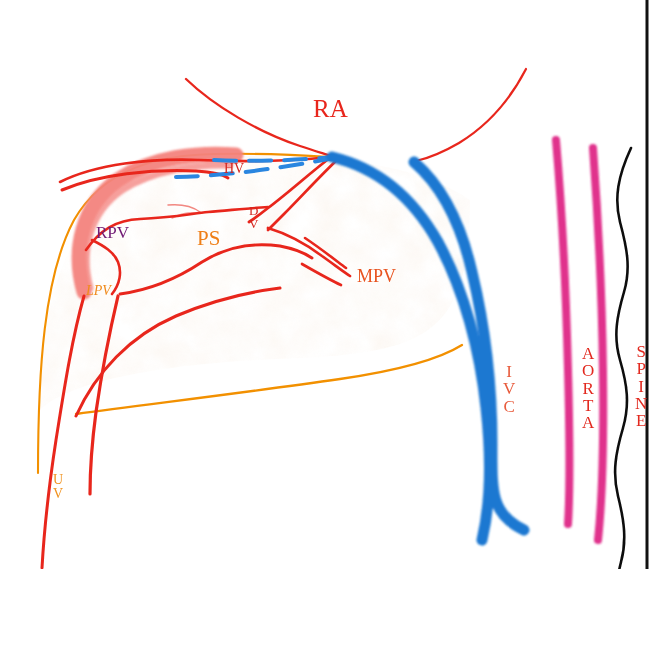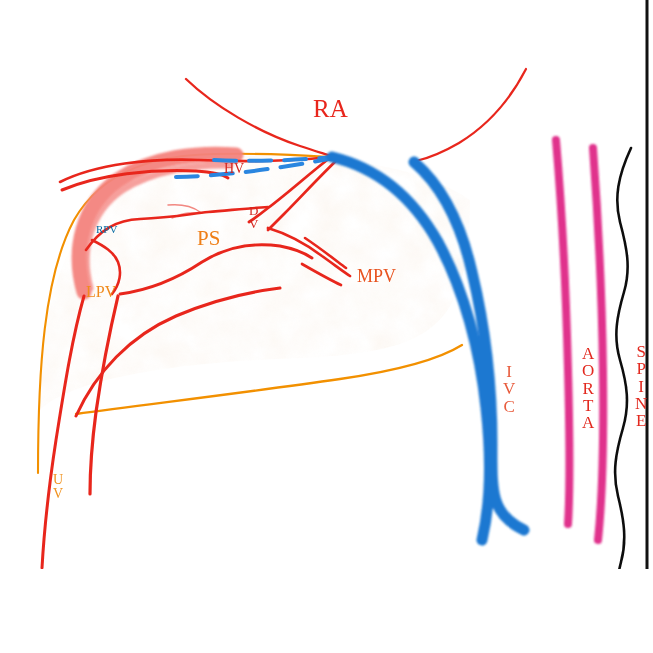--- a/index.html
+++ b/index.html
@@ -150,23 +150,23 @@
     <line x1="0" y1="630" x2="653" y2="630" stroke="#111111" stroke-width="4"></line>
   </svg>
 
   <div id="labelLayer">
       <div class="lbl" style="left: 313px; top: 96px; color: rgb(232, 38, 28); font-size: 25px;">RA</div>
       <div class="lbl" style="left: 224px; top: 162px; color: rgb(211, 38, 31); font-size: 14px;">HV</div>
       <div class="lbl-vert" style="left: 249px; top: 204px; color: rgb(211, 38, 31); font-size: 13px;">
         <span>D</span>
         <span>V</span>
       </div>
-      <div class="lbl" style="left: 96px; top: 224px; color: #0369a1; font-size: 11px;">RPV</div>
+      <div class="lbl" style="left: 96px; top: 224px; color: #701a75; font-size: 17px;">RPV</div>
       <div class="lbl" style="left: 197px; top: 228px; color: rgb(239, 127, 23); font-size: 21px;">PS</div>
-      <div class="lbl" style="left: 86px; top: 284px; color: rgb(240, 138, 27); font-size: 16px;">LPV</div>
+      <div class="lbl" style="left: 86px; top: 284px; color: rgb(240, 138, 27); font-size: 14px; font-style: italic;">LPV</div>
       <div class="lbl" style="left: 357px; top: 267px; color: rgb(232, 83, 31); font-size: 18px;">MPV</div>
       <div class="lbl-vert" style="left: 53px; top: 473px; color: rgb(240, 146, 31); font-size: 14px;">
         <span>U</span>
         <span>V</span>
       </div>
       <div class="lbl-vert" style="left: 503px; top: 363px; color: rgb(232, 91, 60); font-size: 17px;">
         <span>I</span>
         <span>V</span>
         <span>C</span>
       </div>

